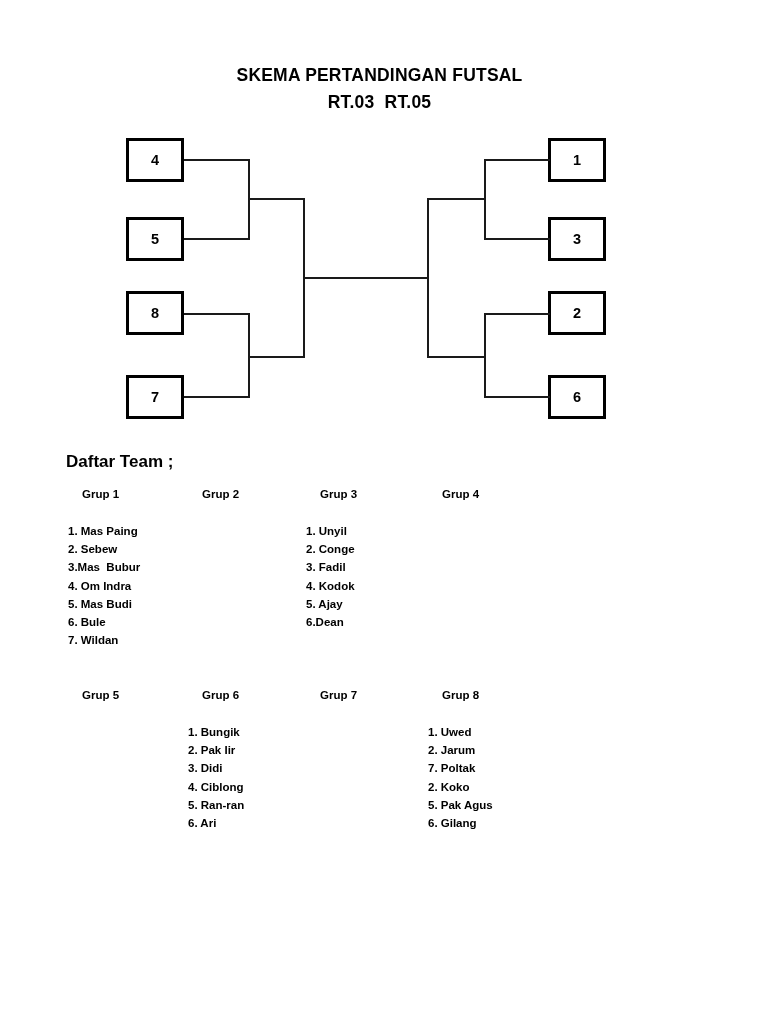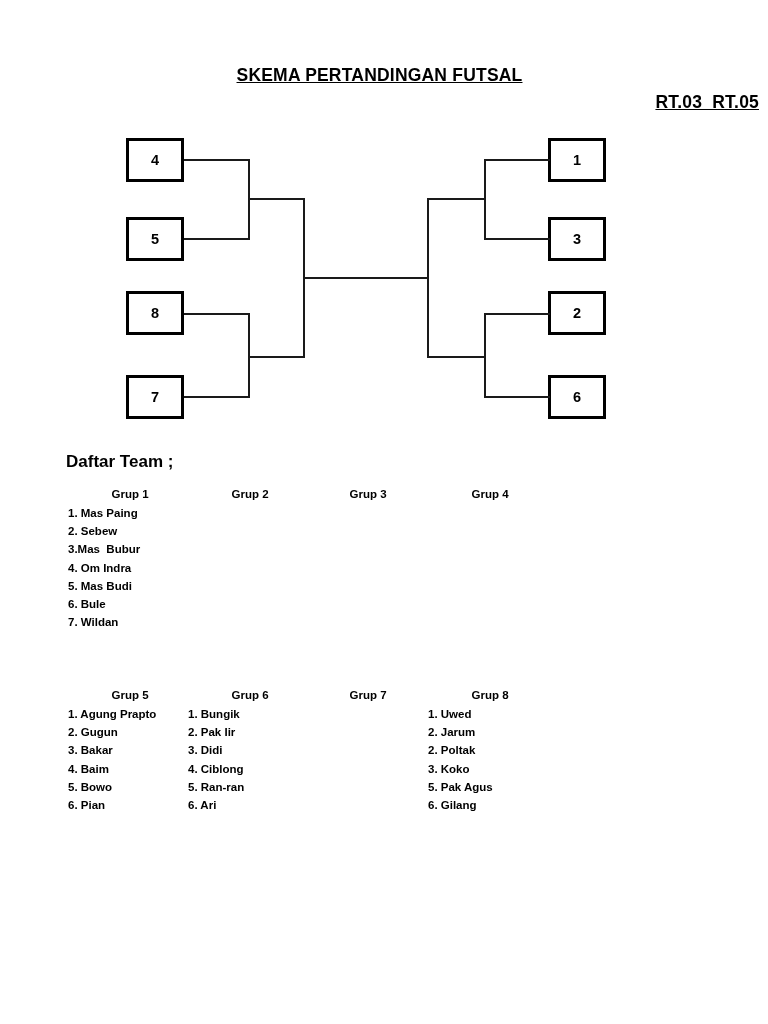--- a/index.html
+++ b/index.html
@@ -16,31 +16,29 @@
     overflow: hidden;
   }
 
   
   #title-block {
     position: absolute;
     left: 0;
     top: 62px;
     width: 759px;
     text-align: center;
-    text-decoration: underline;
   }
   .title-line {
     font-size: 17.5px;
     font-weight: bold;
     letter-spacing: 0.2px;
     line-height: 27px;
     white-space: pre;
   }
   #title-line-2 {
-    text-align: right;
   }
 
   
   #bracket {
     position: absolute;
     left: 0;
     top: 0;
     width: 768px;
     height: 440px;
   }
@@ -87,27 +85,27 @@
     top: 0;
   }
   .group-col.c0 { left: 68px; }
   .group-col.c1 { left: 188px; }
   .group-col.c2 { left: 306px; }
   .group-col.c3 { left: 428px; }
 
   .group-title {
     font-size: 11.5px;
     font-weight: bold;
-    text-align: center;
+    text-align: left;
     width: 96px;
     margin-left: 14px;
     white-space: pre;
   }
   .group-list {
-    margin-top: 4px;
+    margin-top: 22px;
   }
   .group-item {
     font-size: 11.5px;
     font-weight: bold;
     line-height: 18.2px;
     white-space: pre;
   }
 </style>
 </head>
 <body>
@@ -169,56 +167,56 @@
       <div class="group-item">5. Mas Budi</div>
       <div class="group-item">6. Bule</div>
       <div class="group-item">7. Wildan</div>
     </div>
   </div>
   <div class="group-col c1">
     <div class="group-title">Grup 2</div>
   </div>
   <div class="group-col c2">
     <div class="group-title">Grup 3</div>
+    <div class="group-list">
+      <div class="group-item">1. Unyil</div>
+      <div class="group-item">2. Conge</div>
+      <div class="group-item">3. Fadil</div>
+      <div class="group-item">4. Kodok</div>
+      <div class="group-item">5. Ajay</div>
+      <div class="group-item">6.Dean</div>
+    </div>
   </div>
   <div class="group-col c3">
     <div class="group-title">Grup 4</div>
   </div>
 </div>
 
 <div class="group-grid" id="group-row-2">
   <div class="group-col c0">
     <div class="group-title">Grup 5</div>
-    <div class="group-list">
-      <div class="group-item">1. Agung Prapto</div>
-      <div class="group-item">2. Gugun</div>
-      <div class="group-item">3. Bakar</div>
-      <div class="group-item">4. Baim</div>
-      <div class="group-item">5. Bowo</div>
-      <div class="group-item">6. Pian</div>
-    </div>
   </div>
   <div class="group-col c1">
     <div class="group-title">Grup 6</div>
     <div class="group-list">
       <div class="group-item">1. Bungik</div>
       <div class="group-item">2. Pak Iir</div>
       <div class="group-item">3. Didi</div>
       <div class="group-item">4. Ciblong</div>
       <div class="group-item">5. Ran-ran</div>
       <div class="group-item">6. Ari</div>
     </div>
   </div>
   <div class="group-col c2">
     <div class="group-title">Grup 7</div>
   </div>
   <div class="group-col c3">
     <div class="group-title">Grup 8</div>
     <div class="group-list">
       <div class="group-item">1. Uwed</div>
       <div class="group-item">2. Jarum</div>
-      <div class="group-item">2. Poltak</div>
-      <div class="group-item">3. Koko</div>
+      <div class="group-item">7. Poltak</div>
+      <div class="group-item">2. Koko</div>
       <div class="group-item">5. Pak Agus</div>
       <div class="group-item">6. Gilang</div>
     </div>
   </div>
 </div>
 
 </body></html>

